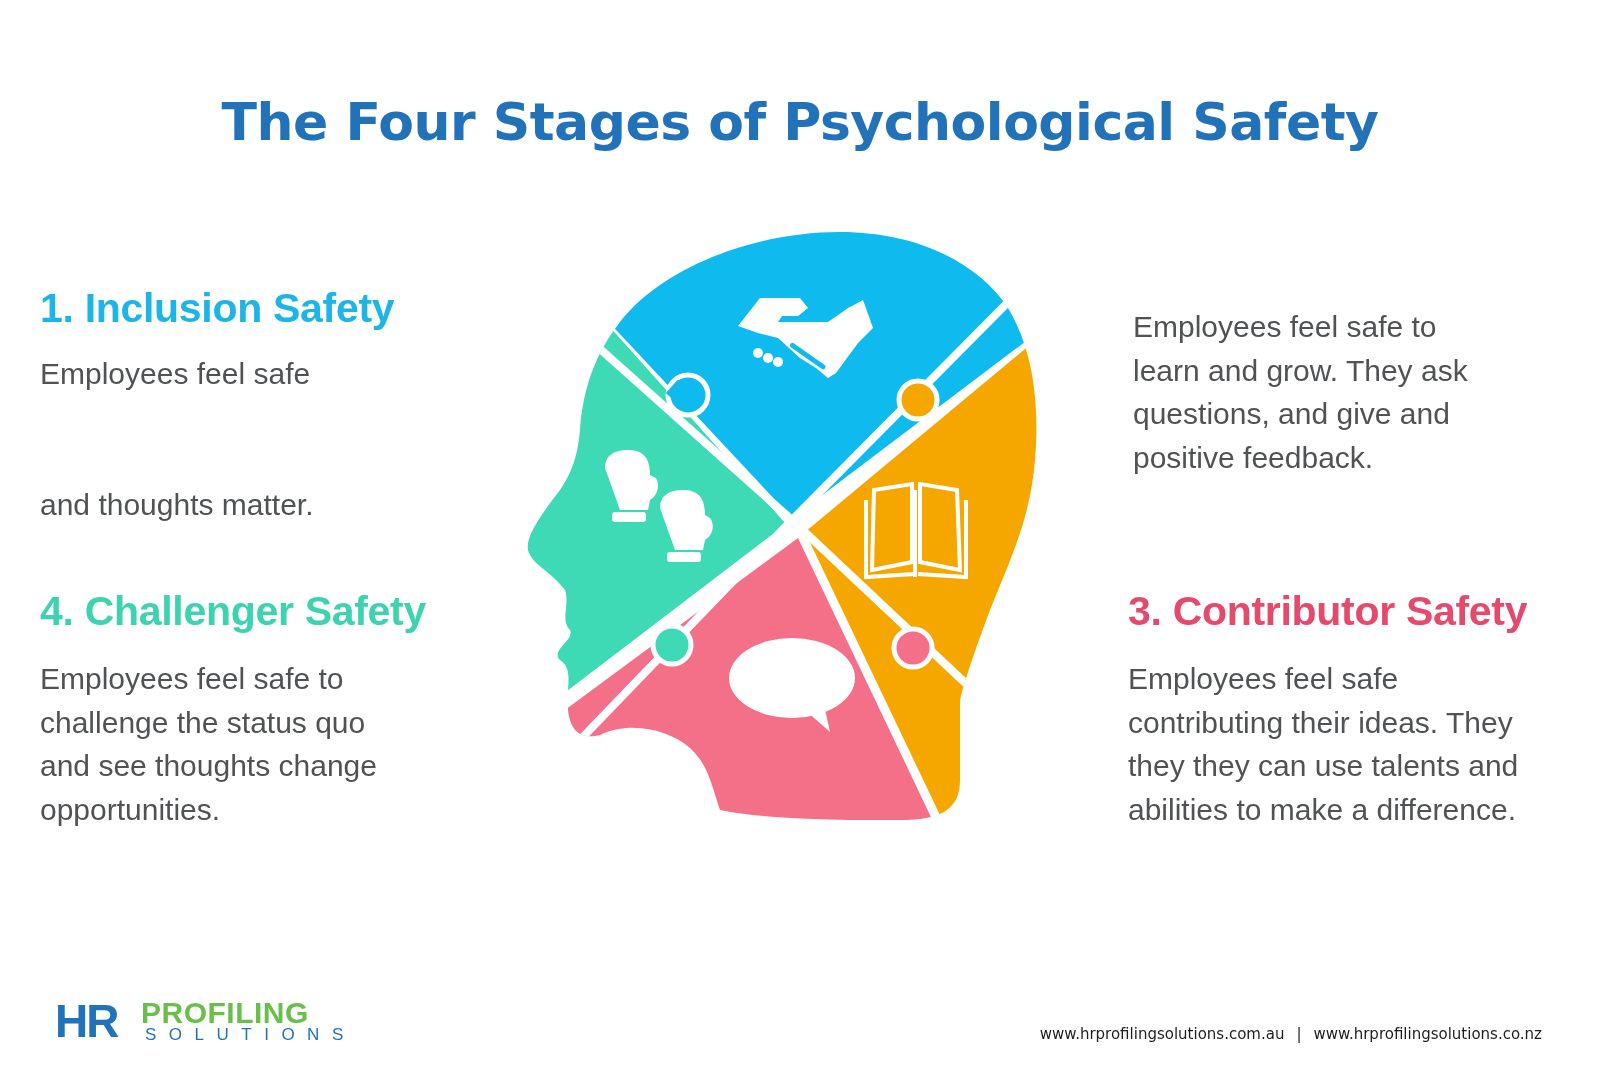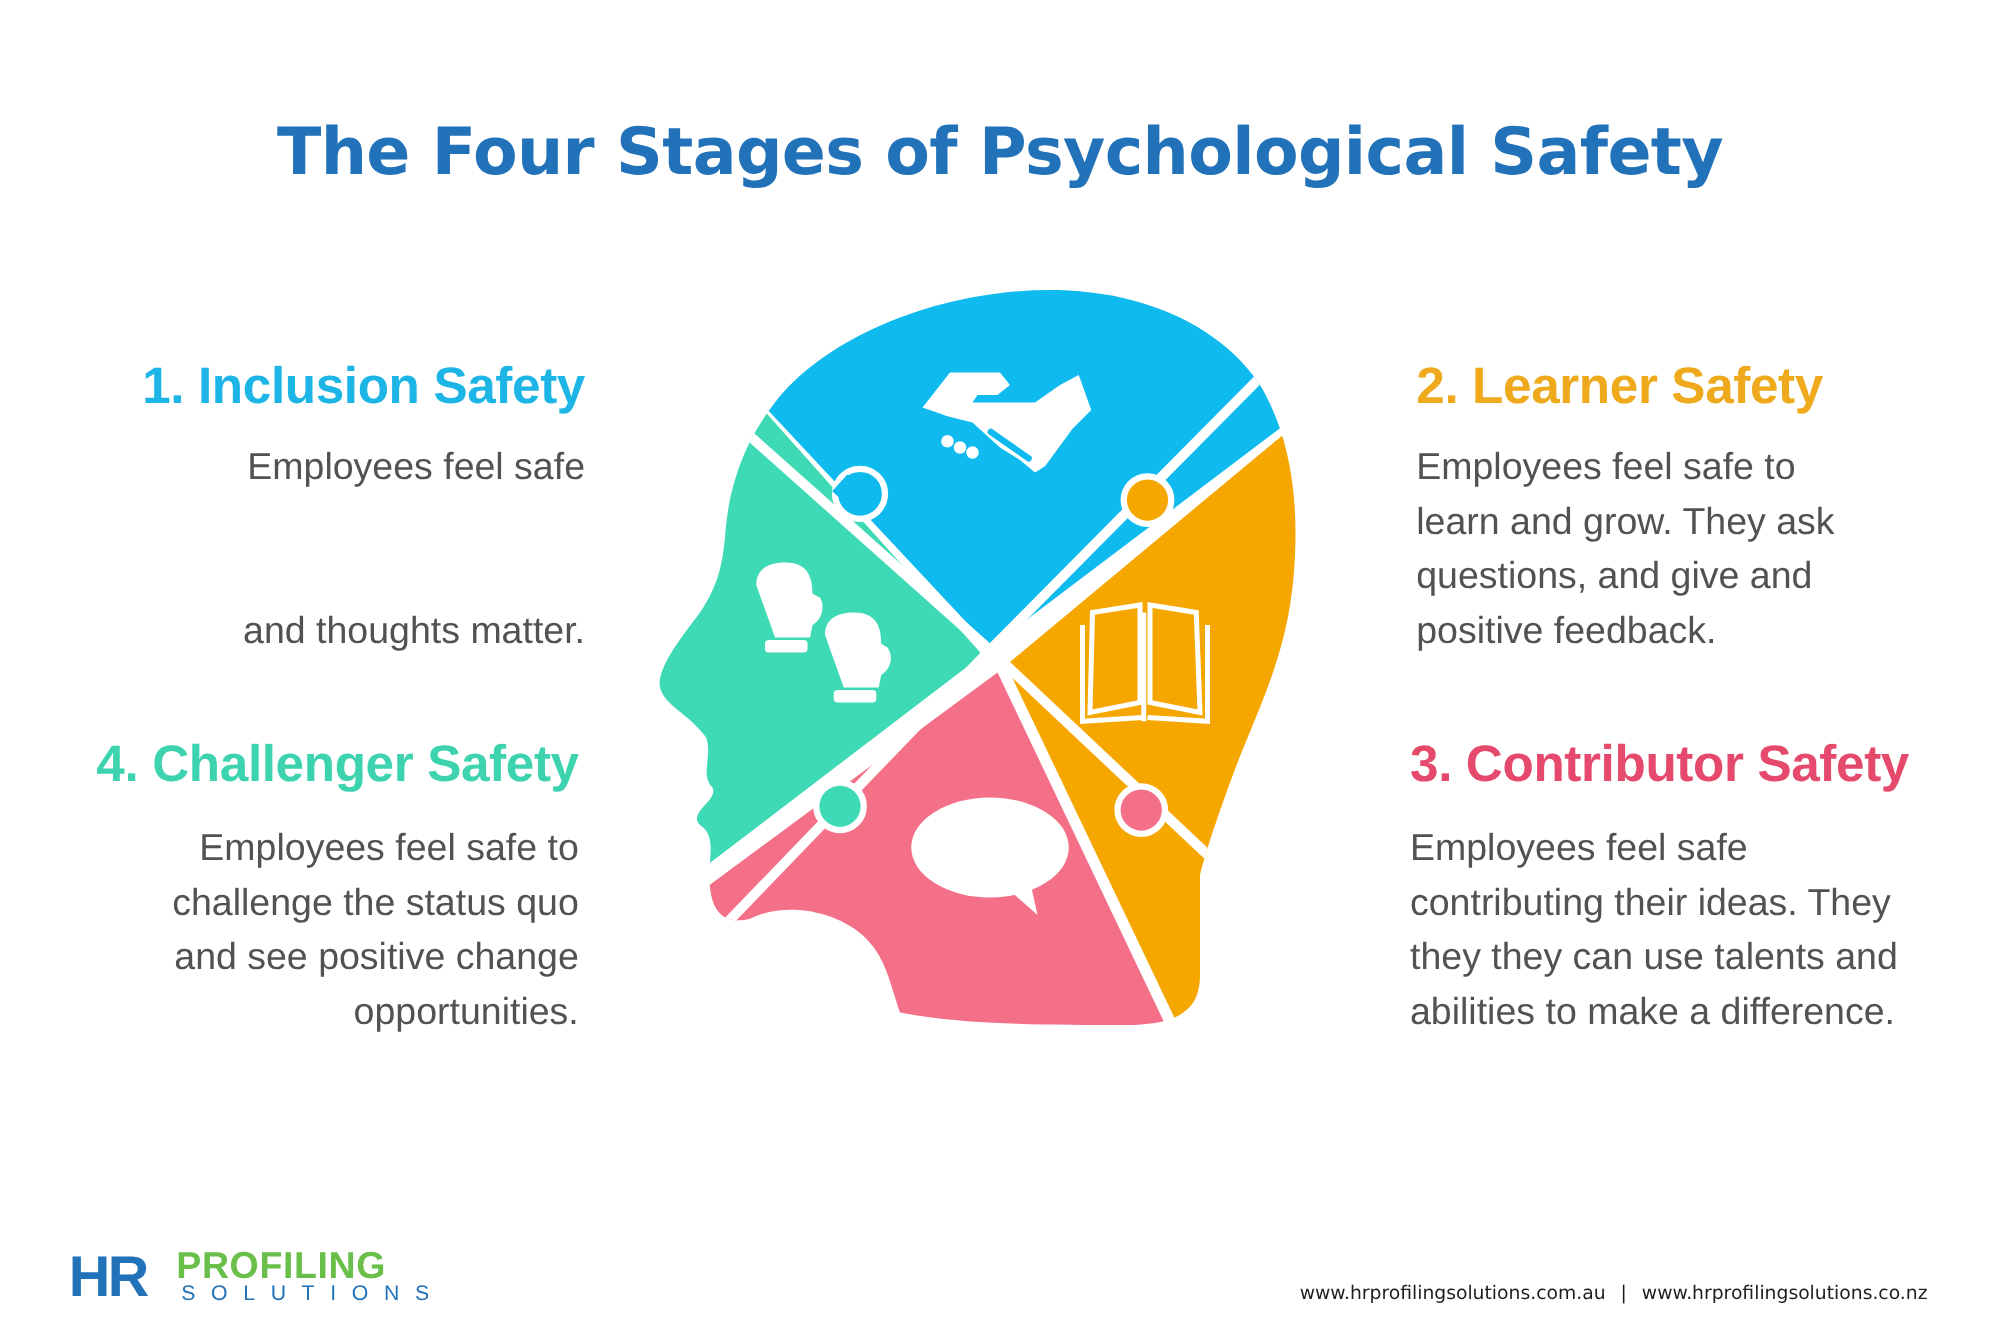--- a/index.html
+++ b/index.html
@@ -1,21 +1,21 @@
 <!DOCTYPE html>
 <html><head>
 <meta charset="utf-8">
 <style>
   html, body { margin: 0; padding: 0; }
   body { width: 1600px; height: 1075px; background: #ffffff; position: relative; overflow: hidden; font-family: "Liberation Sans", sans-serif; }
   .title { position: absolute; top: 80px; left: 0; width: 1576px; text-align: center; font-family: "DejaVu Sans", sans-serif; font-weight: bold; font-size: 52px; color: #2272b9; letter-spacing: -0.5px; margin: 12px; }
   .stage { position: absolute; }
   .stage h2 { margin: 0; font-family: "Liberation Sans", sans-serif; font-weight: bold; font-size: 41px; letter-spacing: -0.3px; }
   .stage p { margin: 0; font-family: "Liberation Sans", sans-serif; font-size: 30px; line-height: 43.5px; color: #505254; }
-  .left { text-align: right; }
+  .left { }
   .right { text-align: left; }
   #s1 { left: 40px; top: 285px; width: 428px; }
   #s1 p { margin-top: 20px; }
   #s4 { left: 40px; top: 588px; width: 423px; }
   #s4 p { margin-top: 22px; }
   #s2 { left: 1133px; top: 285px; width: 440px; }
   #s2 p { margin-top: 20px; }
   #s3 { left: 1128px; top: 588px; width: 460px; }
   #s3 p { margin-top: 22px; }
   .head { position: absolute; left: 520px; top: 220px; width: 540px; height: 620px; }
@@ -39,27 +39,26 @@
     <br>
     <span>and thoughts matter.</span>
   </p>
 </div>
 
 <div class="stage left" id="s4">
   <h2 style="color:#3dd3af">4. Challenger Safety</h2>
   <p>
     <span>Employees feel safe to</span><br>
     <span>challenge the status quo</span><br>
-    <span>and see positive change</span><br>
+    <span>and see thoughts change</span><br>
     <span>opportunities.</span>
   </p>
 </div>
 
 <div class="stage right" id="s2">
-  <h2 style="color:#eea91c">2. Learner Safety</h2>
   <p>
     <span>Employees feel safe to</span><br>
     <span>learn and grow. They ask</span><br>
     <span>questions, and give and</span><br>
     <span>positive feedback.</span>
   </p>
 </div>
 
 <div class="stage right" id="s3">
   <h2 style="color:#e5496b">3. Contributor Safety</h2>

